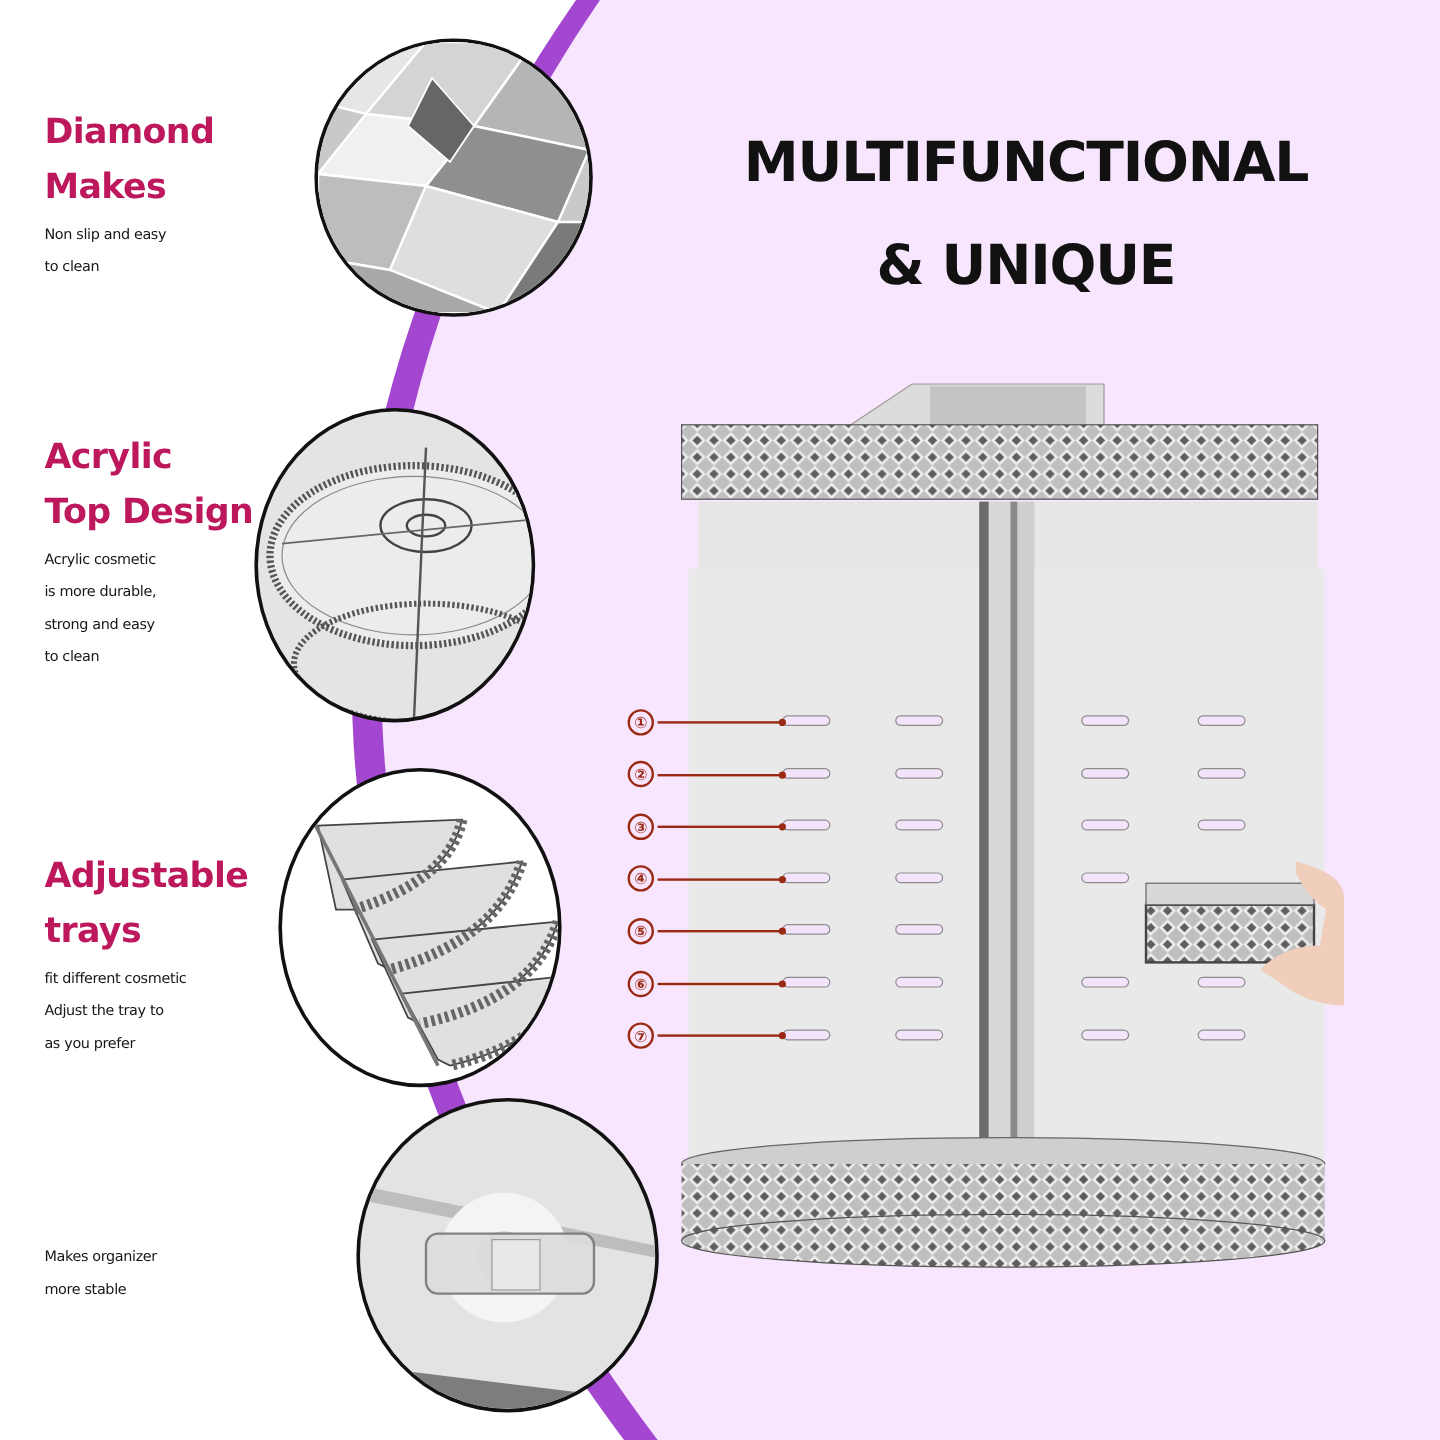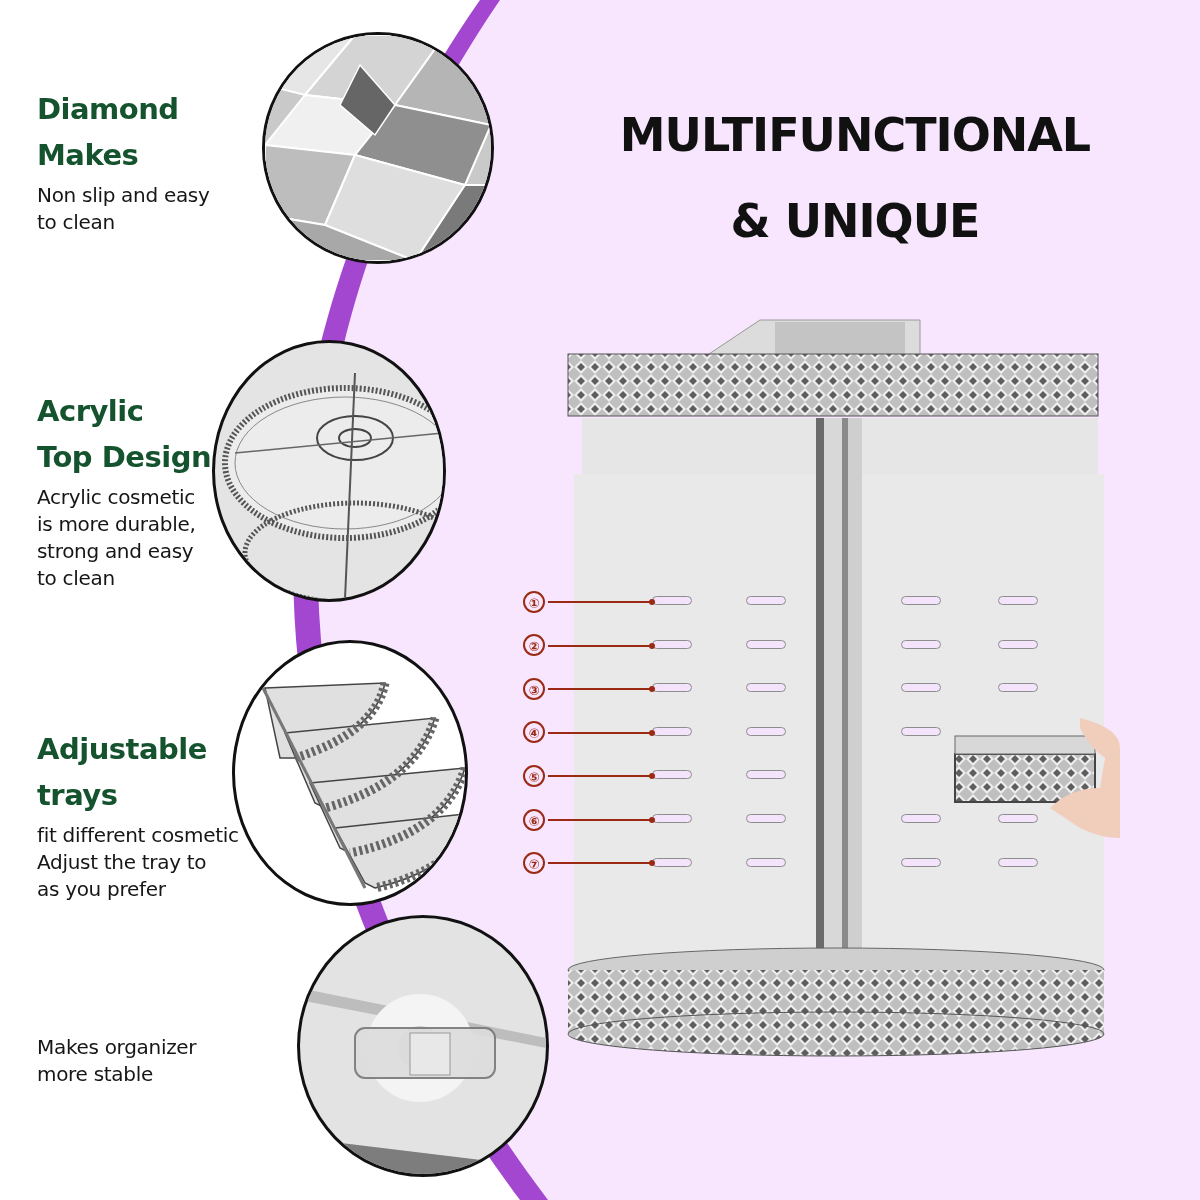--- a/index.html
+++ b/index.html
@@ -1,20 +1,20 @@
 <!DOCTYPE html>
 <html><head>
 <meta charset="utf-8">
 <style>
   html, body { margin:0; padding:0; }
   body { width:1200px; height:1200px; position:relative; overflow:hidden; background:#ffffff; font-family:"Liberation Sans", sans-serif; }
   .bg-svg { position:absolute; left:0; top:0; width:1200px; height:1200px; }
   .feature { position:absolute; left:37px; width:230px; color:#111; }
-  .feature .title { font-family:"DejaVu Sans", sans-serif; font-weight:bold; font-size:29px; line-height:46px; letter-spacing:-0.5px; color:#14532d; }
-  .feature .desc { font-family:"DejaVu Sans", sans-serif; font-size:20px; line-height:27px; color:#161616; margin-top:4px; letter-spacing:-0.3px; }
+  .feature .title { font-family:"DejaVu Sans", sans-serif; font-weight:bold; font-size:29px; line-height:46px; letter-spacing:-0.5px; color:#be185d; }
+  .feature .desc { font-family:"DejaVu Sans", sans-serif; font-size:12px; line-height:27px; color:#161616; margin-top:4px; letter-spacing:-0.3px; }
   .headline { position:absolute; left:540px; top:92px; width:630px; text-align:center; font-family:"DejaVu Sans", sans-serif; font-weight:bold; font-size:46px; line-height:86px; color:#111; letter-spacing:-1px; }
   .circle { position:absolute; border-radius:50%; border:3px solid #111; overflow:hidden; background:#e8e8e8; box-sizing:border-box; }
   .marker { position:absolute; width:22px; height:22px; border-radius:50%; border:2px solid #9b2a14; color:#9b2a14; font-family:"DejaVu Sans", sans-serif; font-weight:bold; font-size:13px; line-height:22px; text-align:center; box-sizing:border-box; background:#f7e6fd; }
   .leader { position:absolute; height:2px; background:#9b2a14; }
   .leader::after { content:""; position:absolute; right:-3px; top:-2px; width:6px; height:6px; border-radius:50%; background:#9b2a14; }
   .slot { position:absolute; width:40px; height:9px; border-radius:5px; background:#f4e4fb; border:1px solid #8d8d8d; box-sizing:border-box; }
 </style>
 </head>
 <body>
 
@@ -32,34 +32,34 @@
   <div class="title">
     <div>Diamond</div>
     <div>Makes</div>
   </div>
   <div class="desc">
     <div>Non slip and easy</div>
     <div>to clean</div>
   </div>
 </div>
 
-<div class="feature" style="top:388px;">
+<div class="feature" style="top:357px;">
   <div class="title">
     <div>Acrylic</div>
     <div>Top Design</div>
   </div>
   <div class="desc">
     <div>Acrylic cosmetic</div>
     <div>is more durable,</div>
     <div>strong and easy</div>
     <div>to clean</div>
   </div>
 </div>
 
-<div class="feature" style="top:726px;">
+<div class="feature" style="top:706px;">
   <div class="title">
     <div>Adjustable</div>
     <div>trays</div>
   </div>
   <div class="desc">
     <div>fit different cosmetic</div>
     <div>Adjust the tray to</div>
     <div>as you prefer</div>
   </div>
 </div>

